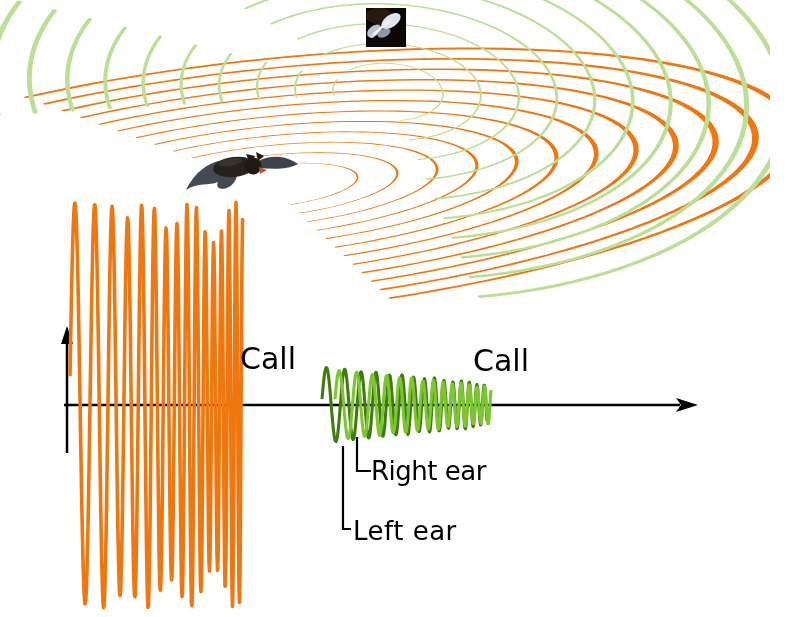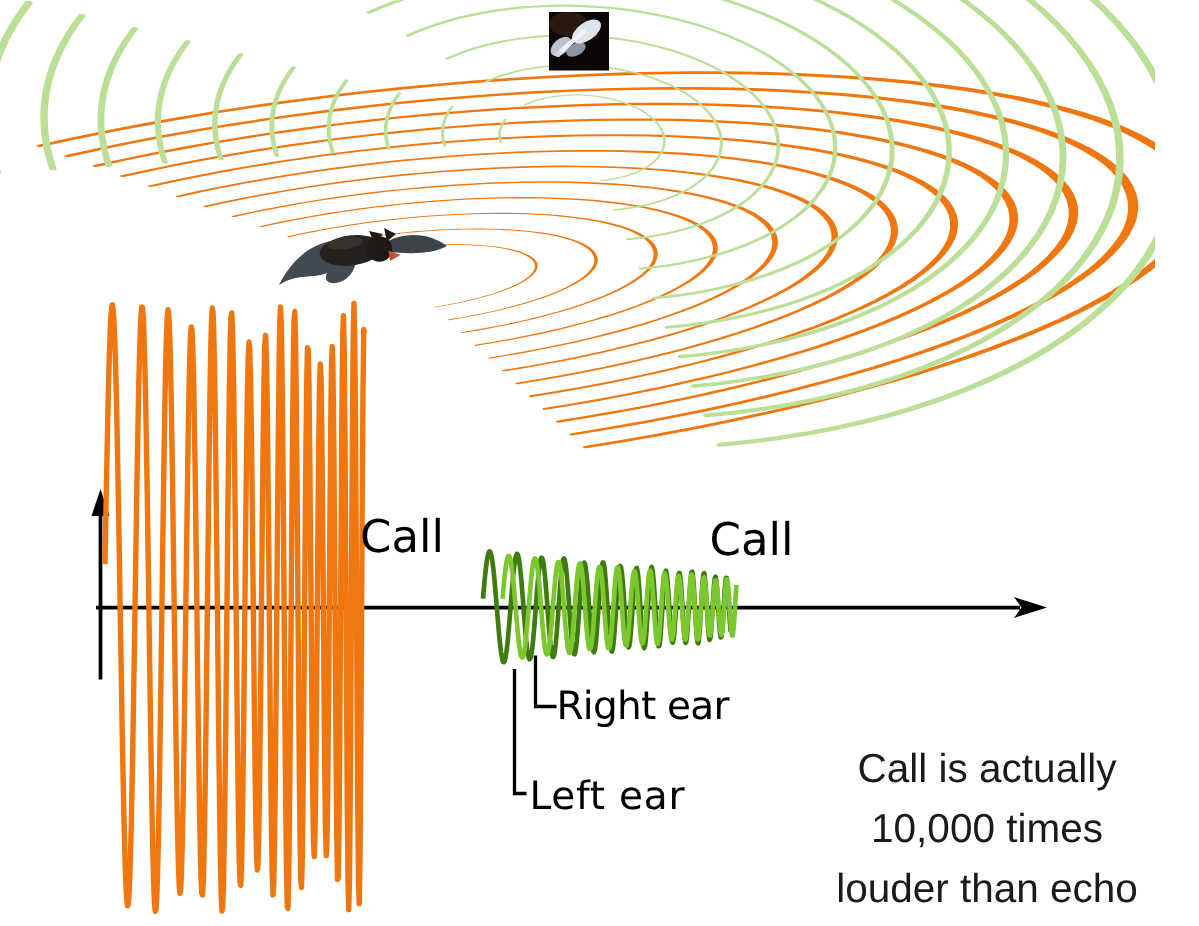--- a/index.html
+++ b/index.html
@@ -98,18 +98,13 @@
 
     <path d="M357,437 L357,471 L371,471" fill="none" stroke="#000" stroke-width="2.2"></path>
     <path d="M343,446 L343,529 L351,529" fill="none" stroke="#000" stroke-width="2.2"></path>
   </svg>
 
   <div class="lbl big" style="left:240px;top:341px;">Call</div>
   <div class="lbl big" style="left:473px;top:343px;">Call</div>
   <div class="lbl ear" style="left:353px;top:516px;letter-spacing:0.5px;">Left ear</div>
   <div class="lbl ear" style="left:371px;top:456px;">Right ear</div>
 
-  <div class="note">
-    <div>Call is actually</div>
-    <div>10,000 times</div>
-    <div>louder than echo</div>
-  </div>
 </div>
 
 </body></html>

